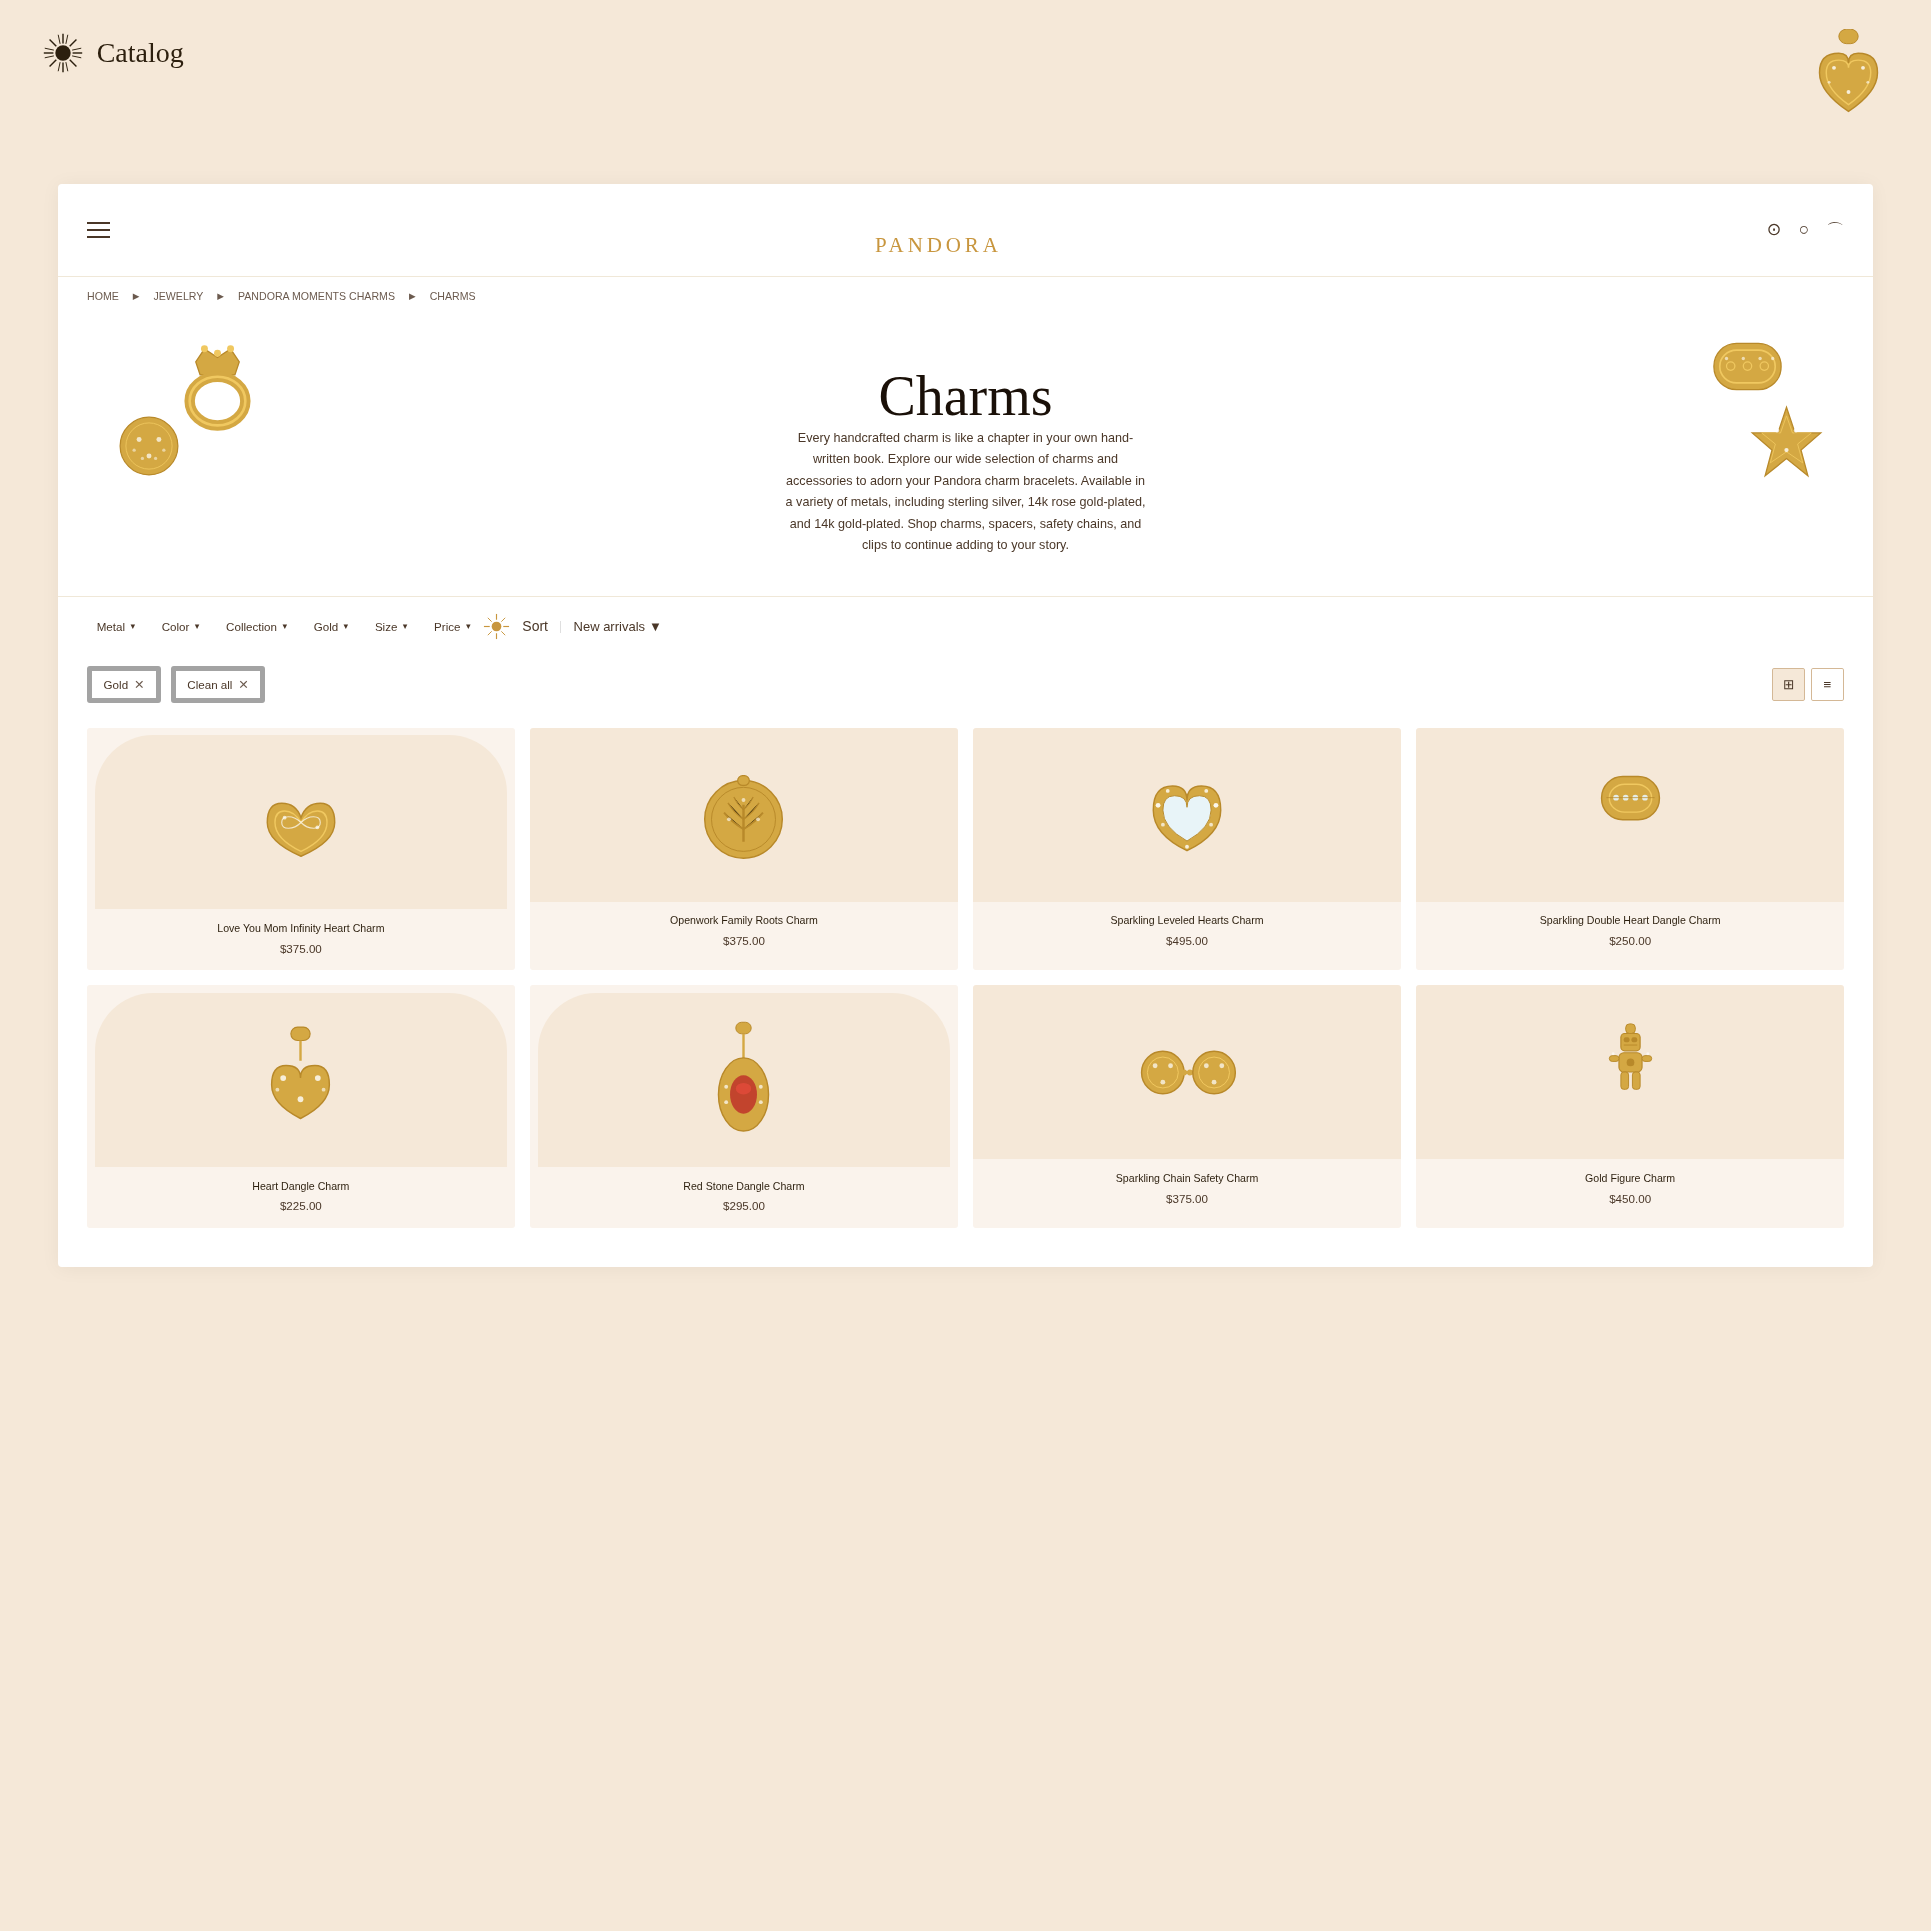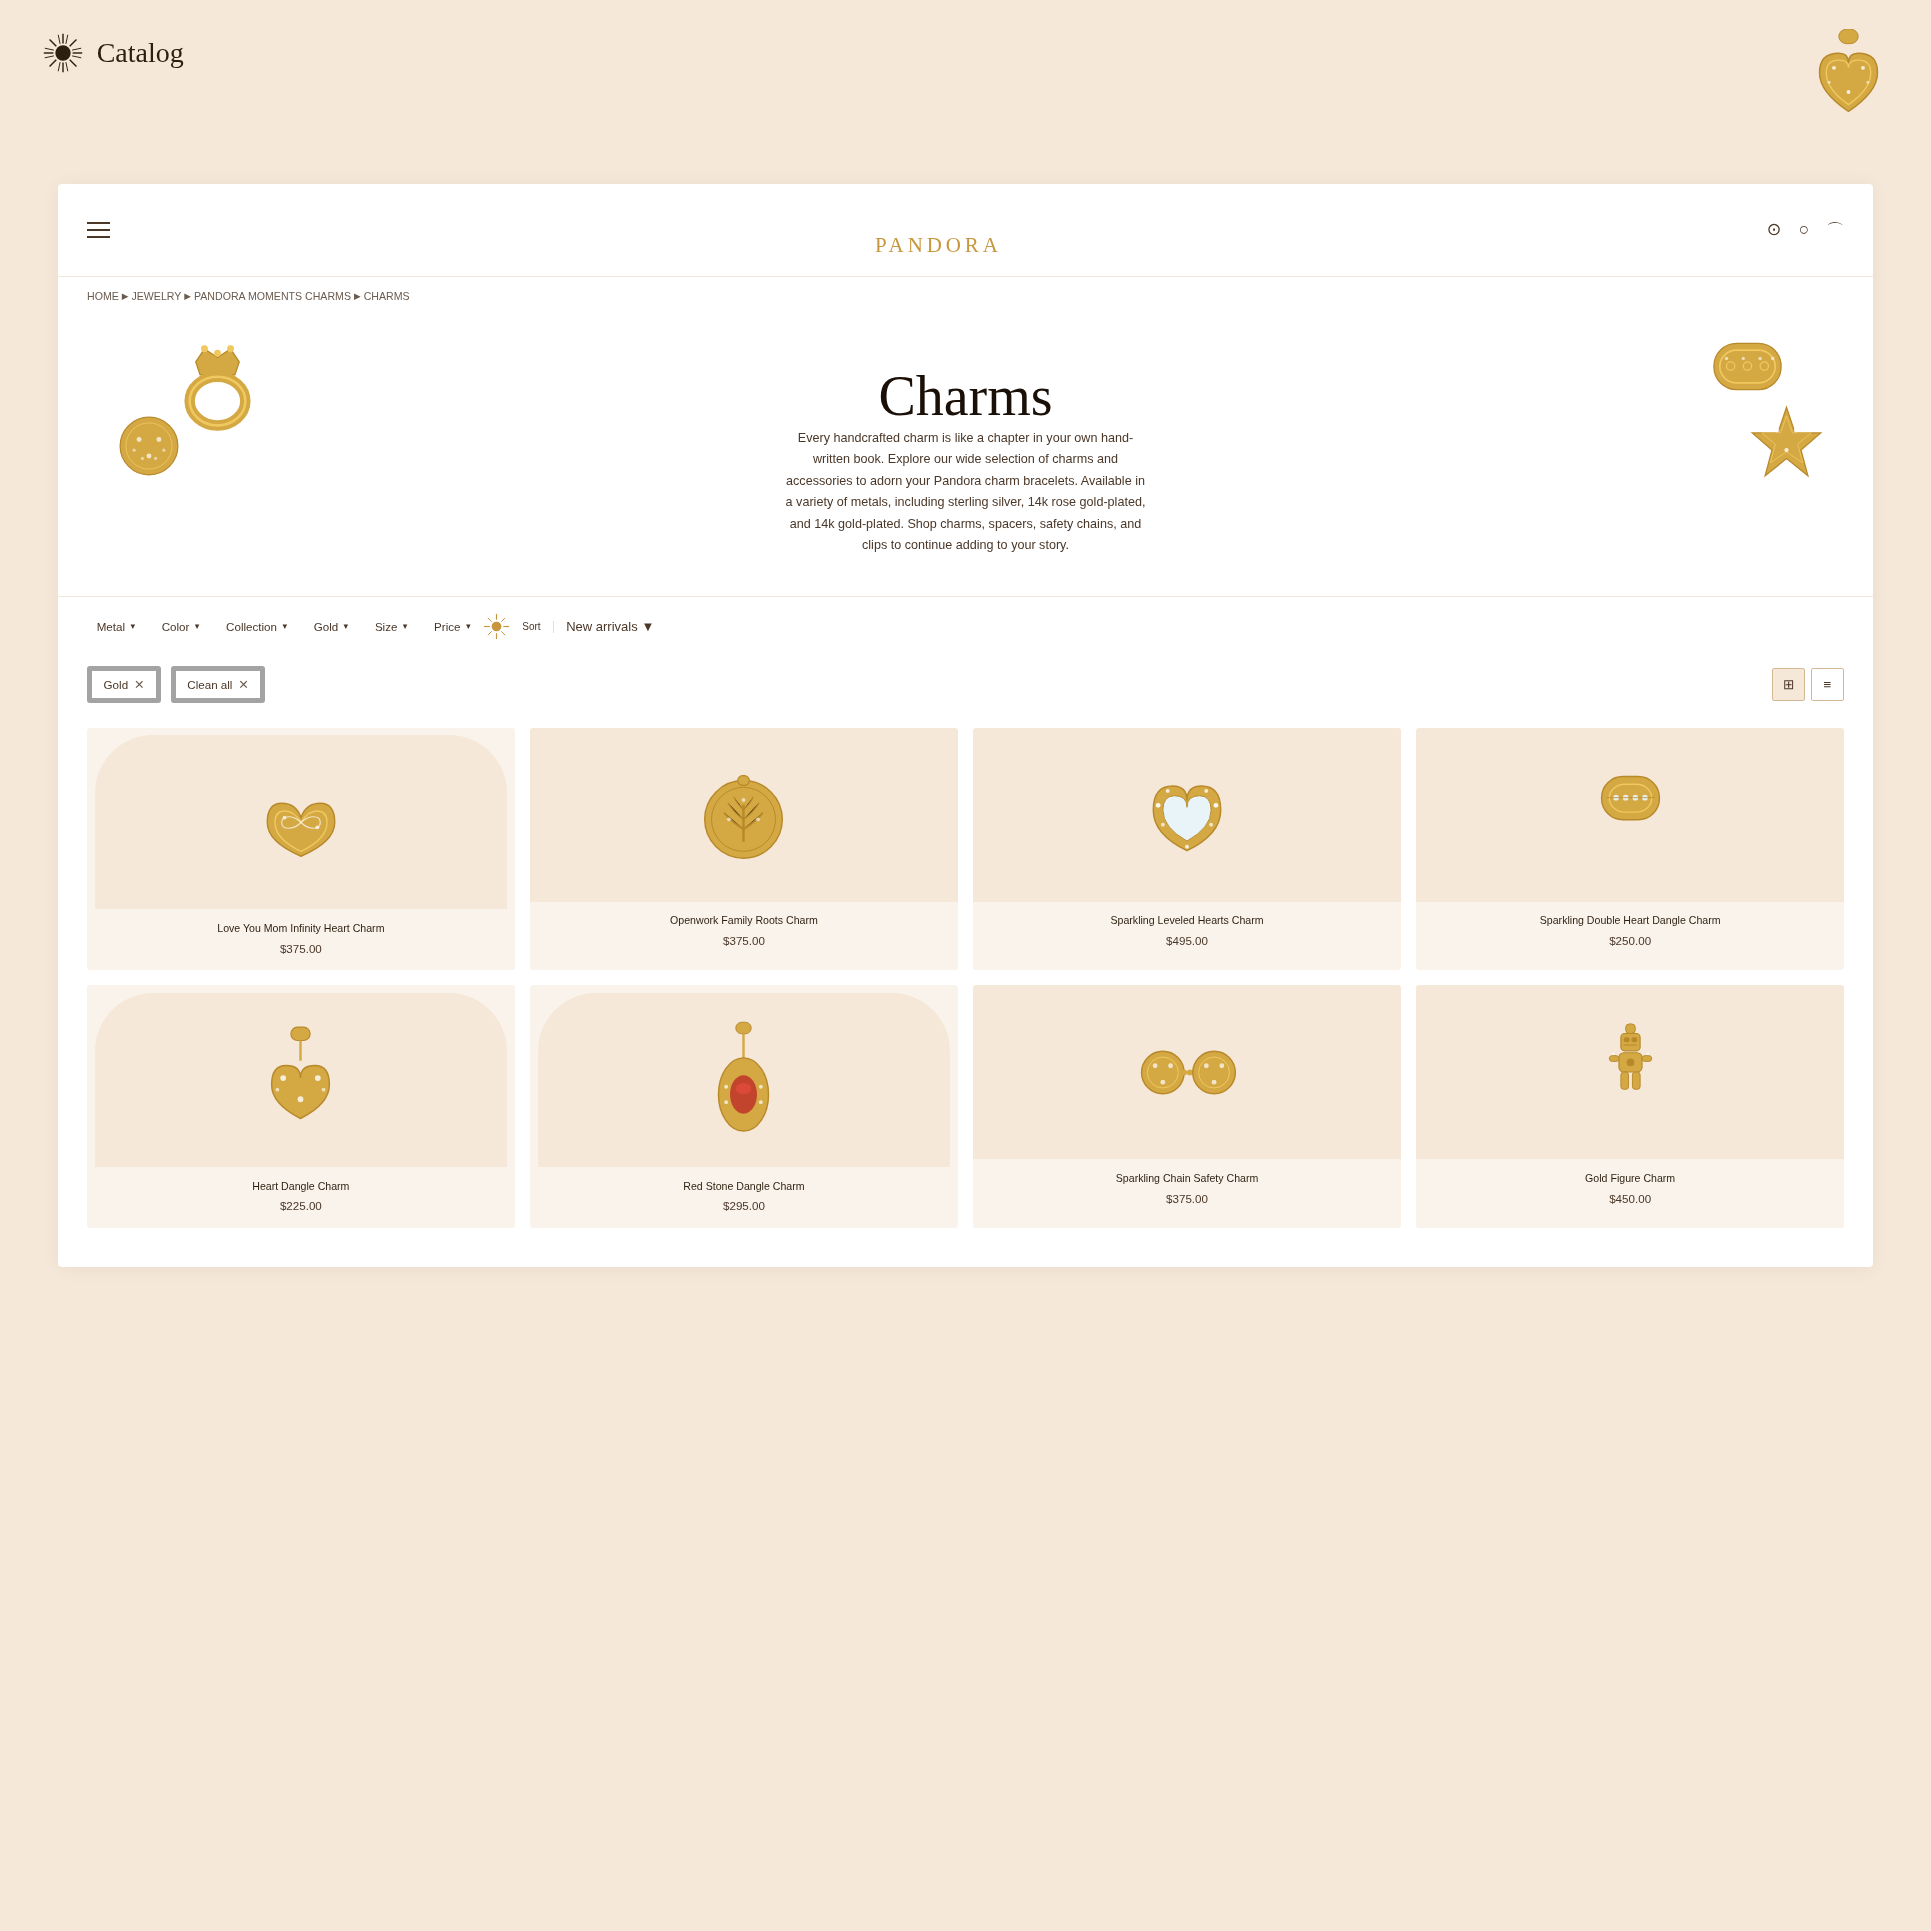--- a/index.html
+++ b/index.html
@@ -94,21 +94,21 @@
       font-size: 17.4px;
       color: #4a3728;
       cursor: pointer;
     }
 
     
     .breadcrumb {
       padding: 13.5px 29px;
       display: flex;
       align-items: center;
-      gap: 3px;
+      gap: 14px;
       font-size: 10.6px;
       color: #6b5a4e;
       font-family: Arial, sans-serif;
     }
 
     .breadcrumb-arrow {
       font-size: 8.7px;
       color: #6b5a4e;
     }
 
@@ -213,21 +213,21 @@
       align-items: center;
       gap: 11.6px;
     }
 
     .sort-sunburst {
       width: 29px;
       height: 29px;
     }
 
     .sort-label {
-      font-size: 10px;
+      font-size: 14px;
       color: #4a3728;
       font-family: Arial, sans-serif;
     }
 
     .sort-divider {
       color: #ccc;
       font-size: 11.6px;
     }
 
     .sort-select {

